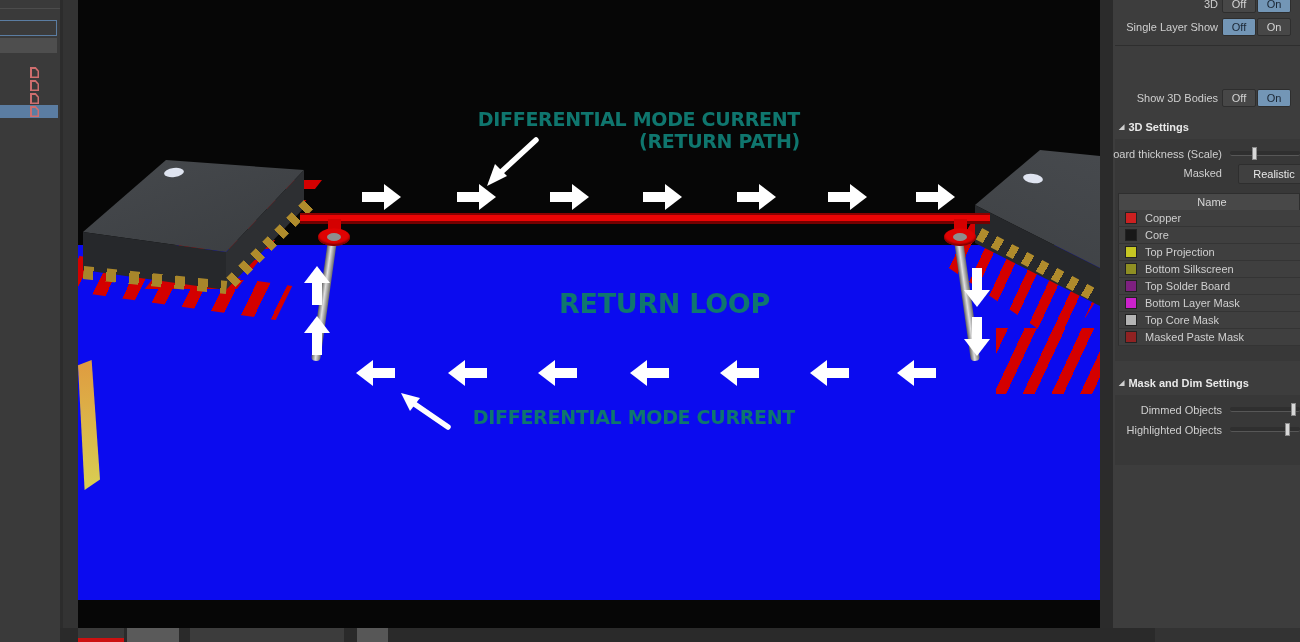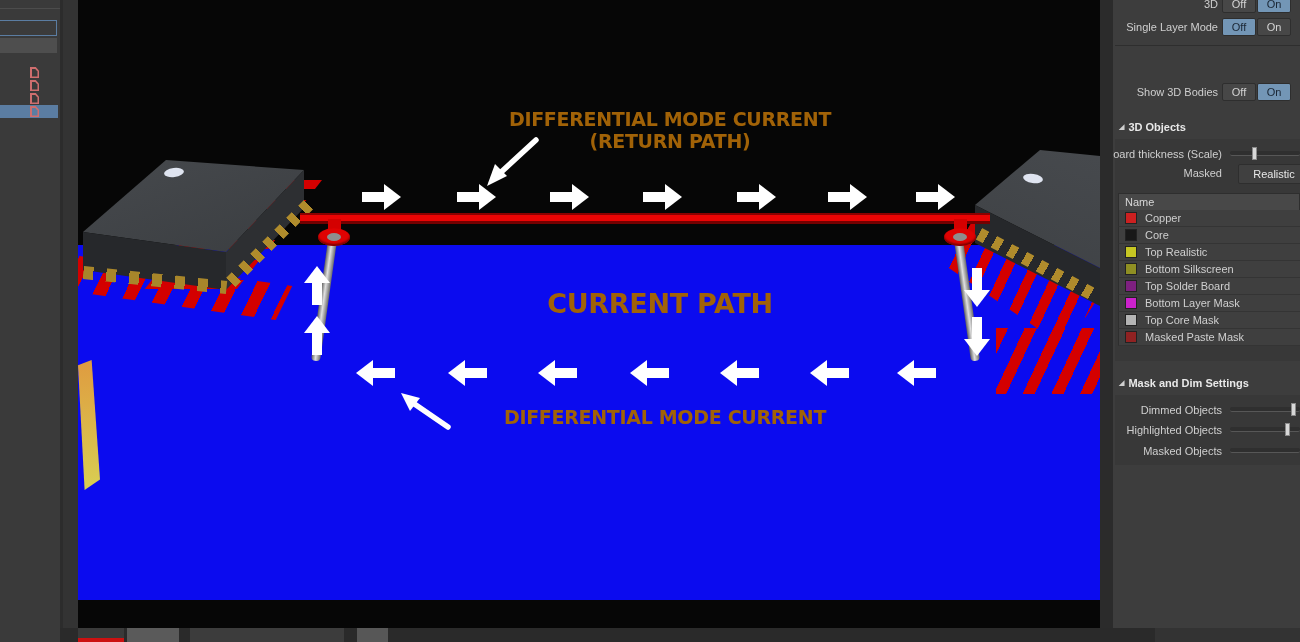--- a/index.html
+++ b/index.html
@@ -83,22 +83,22 @@
   
   .ar { position:absolute; width:40px; height:26px; }
   .ar .sh { position:absolute; left:0; top:8px; width:22px; height:10px; background:#fff; }
   .ar .hd { position:absolute; left:22px; top:0; width:0; height:0;
             border-top:13px solid transparent; border-bottom:13px solid transparent; border-left:17px solid #fff; }
   .ar.left { transform:scaleX(-1); }
   .ar.up   { transform:rotate(-90deg); }
   .ar.down { transform:rotate(90deg); }
 
   
-  .vp-label { position:absolute; color:#a16207; text-align:center;
-      font-family:"DejaVu Sans", sans-serif; font-weight:800; letter-spacing:-0.3px;margin-left:40px; }
+  .vp-label { position:absolute; color:#0f766e; text-align:right;
+      font-family:"DejaVu Sans", sans-serif; font-weight:800; letter-spacing:-0.3px; }
   .lbl-forward { left:382px; top:108px; width:340px; font-size:19px; line-height:22px; }
   .lbl-loop    { left:392px; top:288px; width:300px; font-size:27px; }
   .lbl-return  { left:377px; top:406px; width:340px; font-size:19px; line-height:22px; }
   .anno { position:absolute; }
 
   
   .mid-strip { position:absolute; left:1100px; top:0; width:13px; height:642px; background:#2b2b2b; }
 
   
   .right-panel { position:absolute; left:1113px; top:0; width:187px; height:642px; background:#3d3d3d; overflow:hidden;
@@ -115,21 +115,21 @@
   .drop-btn { position:absolute; left:107px; top:0; width:74px; height:20px; background:#404040;
           border:1px solid #2e2e2e; border-radius:2px; color:#e8e8e8; font-size:11px; text-align:center; line-height:18px;
           font-family:"Liberation Sans",sans-serif; }
   .blue-sliver { position:absolute; left:183px; top:0; width:4px; height:20px; background:#7396b6; }
   .rp-header { position:absolute; left:6px; width:178px; height:16px; color:#e9e9e9; font-weight:bold; }
   .rp-header .tri { display:inline-block; font-size:7px; vertical-align:2px; margin-right:4px; color:#cfcfcf; }
   .slider { position:absolute; left:117px; top:6px; width:70px; height:6px; }
   .slider .track { position:absolute; left:0; top:0; width:100%; height:5px; background:#2f2f2f;
                    border-radius:2px; border-bottom:1px solid #575757; }
   .slider .handle { position:absolute; top:-4px; width:5px; height:13px; background:#d8d8d8; border:1px solid #8a8a8a; }
-  .layer-table { position:absolute; left:5px; top:193px; width:182px; }
+  .layer-table { position:absolute; left:5px; top:193px; width:182px;text-align:center; }
   .lt-header { height:17px; background:#484848; border:1px solid #2e2e2e; border-bottom:none;
                padding-left:6px; line-height:16px; color:#d8d8d8; }
   .lt-row { position:relative; height:17px; background:#3f3f3f; border-left:1px solid #2e2e2e;
             border-bottom:1px solid #343434; line-height:16px; }
   .swatch { position:absolute; left:6px; top:2px; width:12px; height:12px; border:1px solid #222; }
   .lt-name { position:absolute; left:26px; top:0; }
 
   
   .bottom-bar { position:absolute; left:60px; top:628px; width:1240px; height:14px; background:#2a2a2a; }
   .btab { position:absolute; top:0; height:14px; }
@@ -290,59 +290,59 @@
     </svg>
     <svg class="anno" style="left:315px;top:385px" width="70" height="55">
       <line x1="55" y1="42" x2="20" y2="18" stroke="#ffffff" stroke-width="5.5" stroke-linecap="round"></line>
       <polygon points="8,8 27,13 17,26" fill="#ffffff"></polygon>
     </svg>
 
     <div class="vp-label lbl-forward">
       <div>DIFFERENTIAL MODE CURRENT</div>
       <div>(RETURN PATH)</div>
     </div>
-    <div class="vp-label lbl-loop">CURRENT PATH</div>
+    <div class="vp-label lbl-loop">RETURN LOOP</div>
     <div class="vp-label lbl-return">
       <div>DIFFERENTIAL MODE CURRENT</div>
     </div>
   </main>
 
   <div class="mid-strip"></div>
 
   <aside class="right-panel">
 
     <div class="rp-row" style="top:-5px">
       <span class="rp-label">3D</span>
       <div class="toggle">
         <button class="tbtn">Off</button>
         <button class="tbtn sel">On</button>
       </div>
     </div>
 
     <div class="rp-row" style="top:18px">
-      <span class="rp-label">Single Layer Mode</span>
+      <span class="rp-label">Single Layer Show</span>
       <div class="toggle">
         <button class="tbtn sel">Off</button>
         <button class="tbtn">On</button>
       </div>
     </div>
 
     <div class="rp-divider" style="top:45px"></div>
 
 
-    <div class="rp-row" style="top:83px">
+    <div class="rp-row" style="top:89px">
       <span class="rp-label">Show 3D Bodies</span>
       <div class="toggle">
         <button class="tbtn">Off</button>
         <button class="tbtn sel">On</button>
       </div>
     </div>
 
     <div class="rp-header" style="top:121px">
-      <span class="tri">◢</span><span>3D Objects</span>
+      <span class="tri">◢</span><span>3D Settings</span>
     </div>
 
     <div class="rp-section-bg" style="top:139px;height:222px"></div>
 
     <div class="rp-row" style="top:145px">
       <span class="rp-label wide">Board thickness (Scale)</span>
       <div class="slider">
         <div class="track"></div>
         <div class="handle" style="left:22px"></div>
       </div>
@@ -358,21 +358,21 @@
       <div class="lt-row">
         <span class="swatch" style="background: rgb(204, 32, 32);"></span>
         <span class="lt-name">Copper</span>
       </div>
       <div class="lt-row">
         <span class="swatch" style="background: rgb(24, 24, 24);"></span>
         <span class="lt-name">Core</span>
       </div>
       <div class="lt-row">
         <span class="swatch" style="background: rgb(198, 198, 35);"></span>
-        <span class="lt-name">Top Realistic</span>
+        <span class="lt-name">Top Projection</span>
       </div>
       <div class="lt-row">
         <span class="swatch" style="background: rgb(143, 143, 35);"></span>
         <span class="lt-name">Bottom Silkscreen</span>
       </div>
       <div class="lt-row">
         <span class="swatch" style="background: rgb(126, 32, 128);"></span>
         <span class="lt-name">Top Solder Board</span>
       </div>
       <div class="lt-row">
@@ -400,27 +400,20 @@
       <div class="slider">
         <div class="track"></div>
         <div class="handle" style="left:61px"></div>
       </div>
     </div>
     <div class="rp-row" style="top:421px">
       <span class="rp-label wide">Highlighted Objects</span>
       <div class="slider">
         <div class="track"></div>
         <div class="handle" style="left:55px"></div>
-      </div>
-    </div>
-    <div class="rp-row" style="top:442px">
-      <span class="rp-label wide">Masked Objects</span>
-      <div class="slider">
-        <div class="track"></div>
-
       </div>
     </div>
   </aside>
 
   <div class="bottom-bar">
     <div class="btab btab-active"></div>
     <div class="btab btab-2"></div>
     <div class="btab btab-3"></div>
     <div class="btab btab-4"></div>
     <div class="bseg-right"></div>

